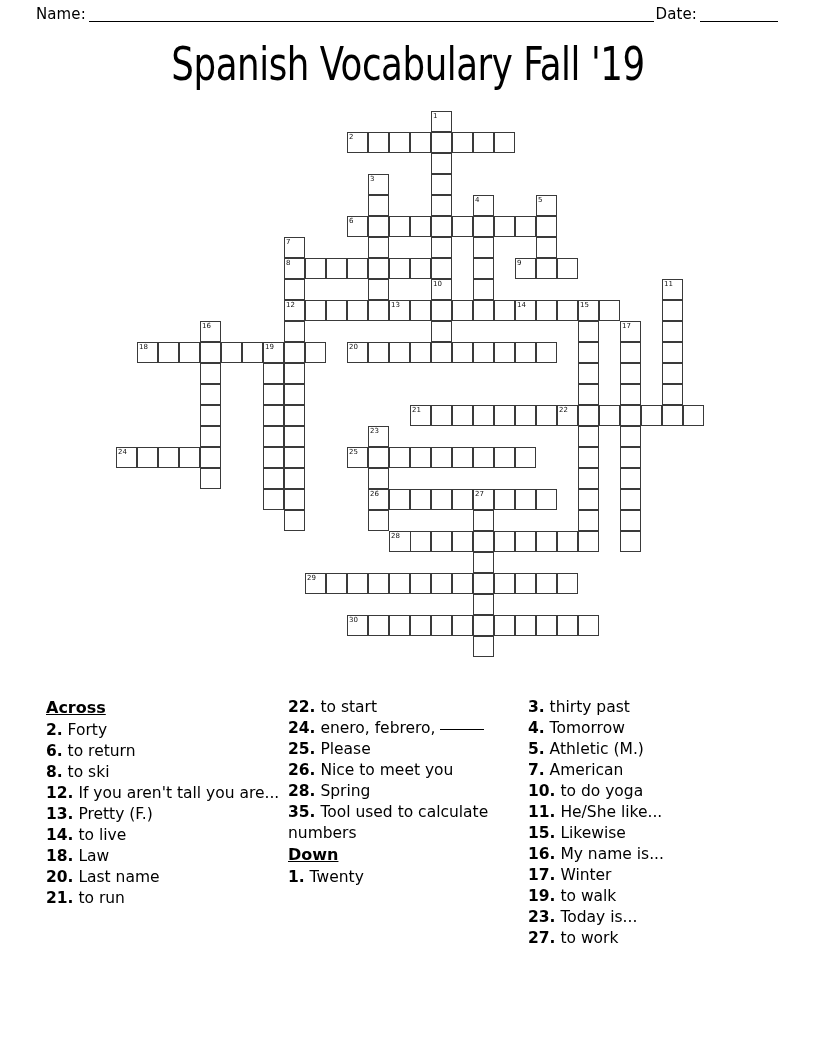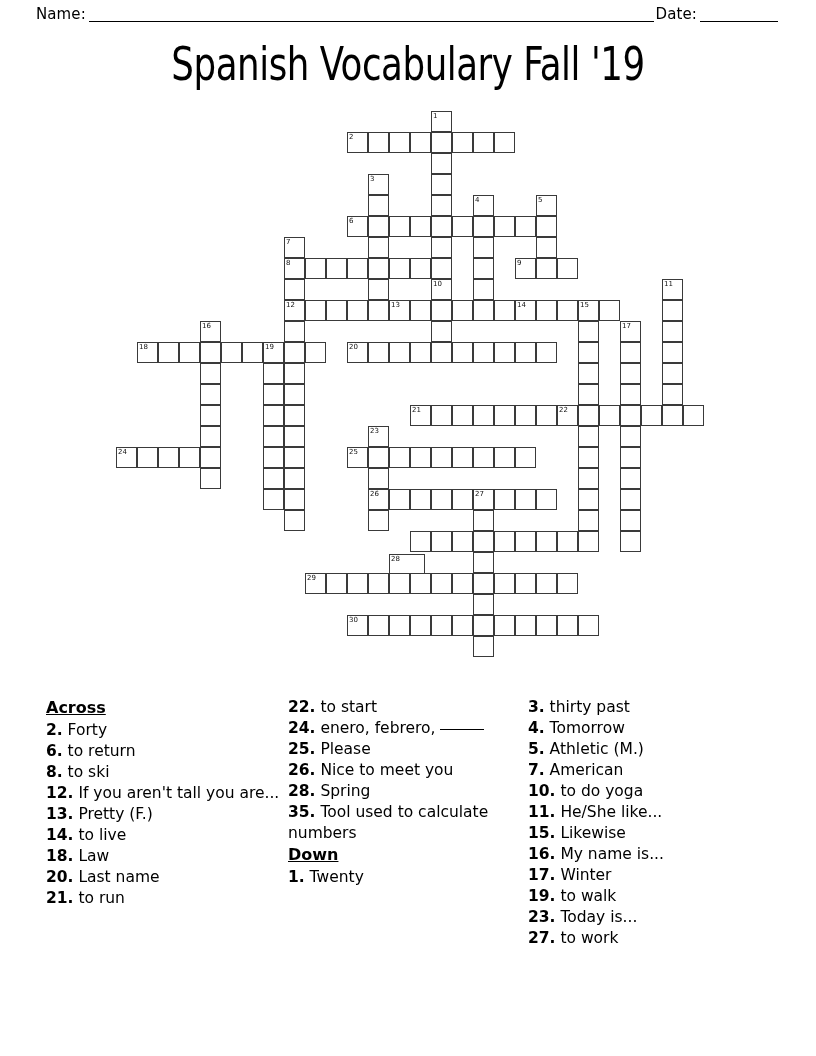--- a/index.html
+++ b/index.html
@@ -362,21 +362,21 @@
     <div class="xw-cell" style="left: 494px; top: 489px;"></div>
     <div class="xw-cell" style="left: 515px; top: 489px;"></div>
     <div class="xw-cell" style="left: 536px; top: 489px;"></div>
     <div class="xw-cell" style="left: 578px; top: 489px;"></div>
     <div class="xw-cell" style="left: 620px; top: 489px;"></div>
     <div class="xw-cell" style="left: 284px; top: 510px;"></div>
     <div class="xw-cell" style="left: 368px; top: 510px;"></div>
     <div class="xw-cell" style="left: 473px; top: 510px;"></div>
     <div class="xw-cell" style="left: 578px; top: 510px;"></div>
     <div class="xw-cell" style="left: 620px; top: 510px;"></div>
-    <div class="xw-cell" style="left: 389px; top: 554px; padding-left: 34px;">
+    <div class="xw-cell" style="left: 389px; top: 531px; padding-left: 34px;">
       <span class="xw-num">28</span>
     </div>
     <div class="xw-cell" style="left: 410px; top: 531px;"></div>
     <div class="xw-cell" style="left: 431px; top: 531px;"></div>
     <div class="xw-cell" style="left: 452px; top: 531px;"></div>
     <div class="xw-cell" style="left: 473px; top: 531px;"></div>
     <div class="xw-cell" style="left: 494px; top: 531px;"></div>
     <div class="xw-cell" style="left: 515px; top: 531px;"></div>
     <div class="xw-cell" style="left: 536px; top: 531px;"></div>
     <div class="xw-cell" style="left: 557px; top: 531px;"></div>

